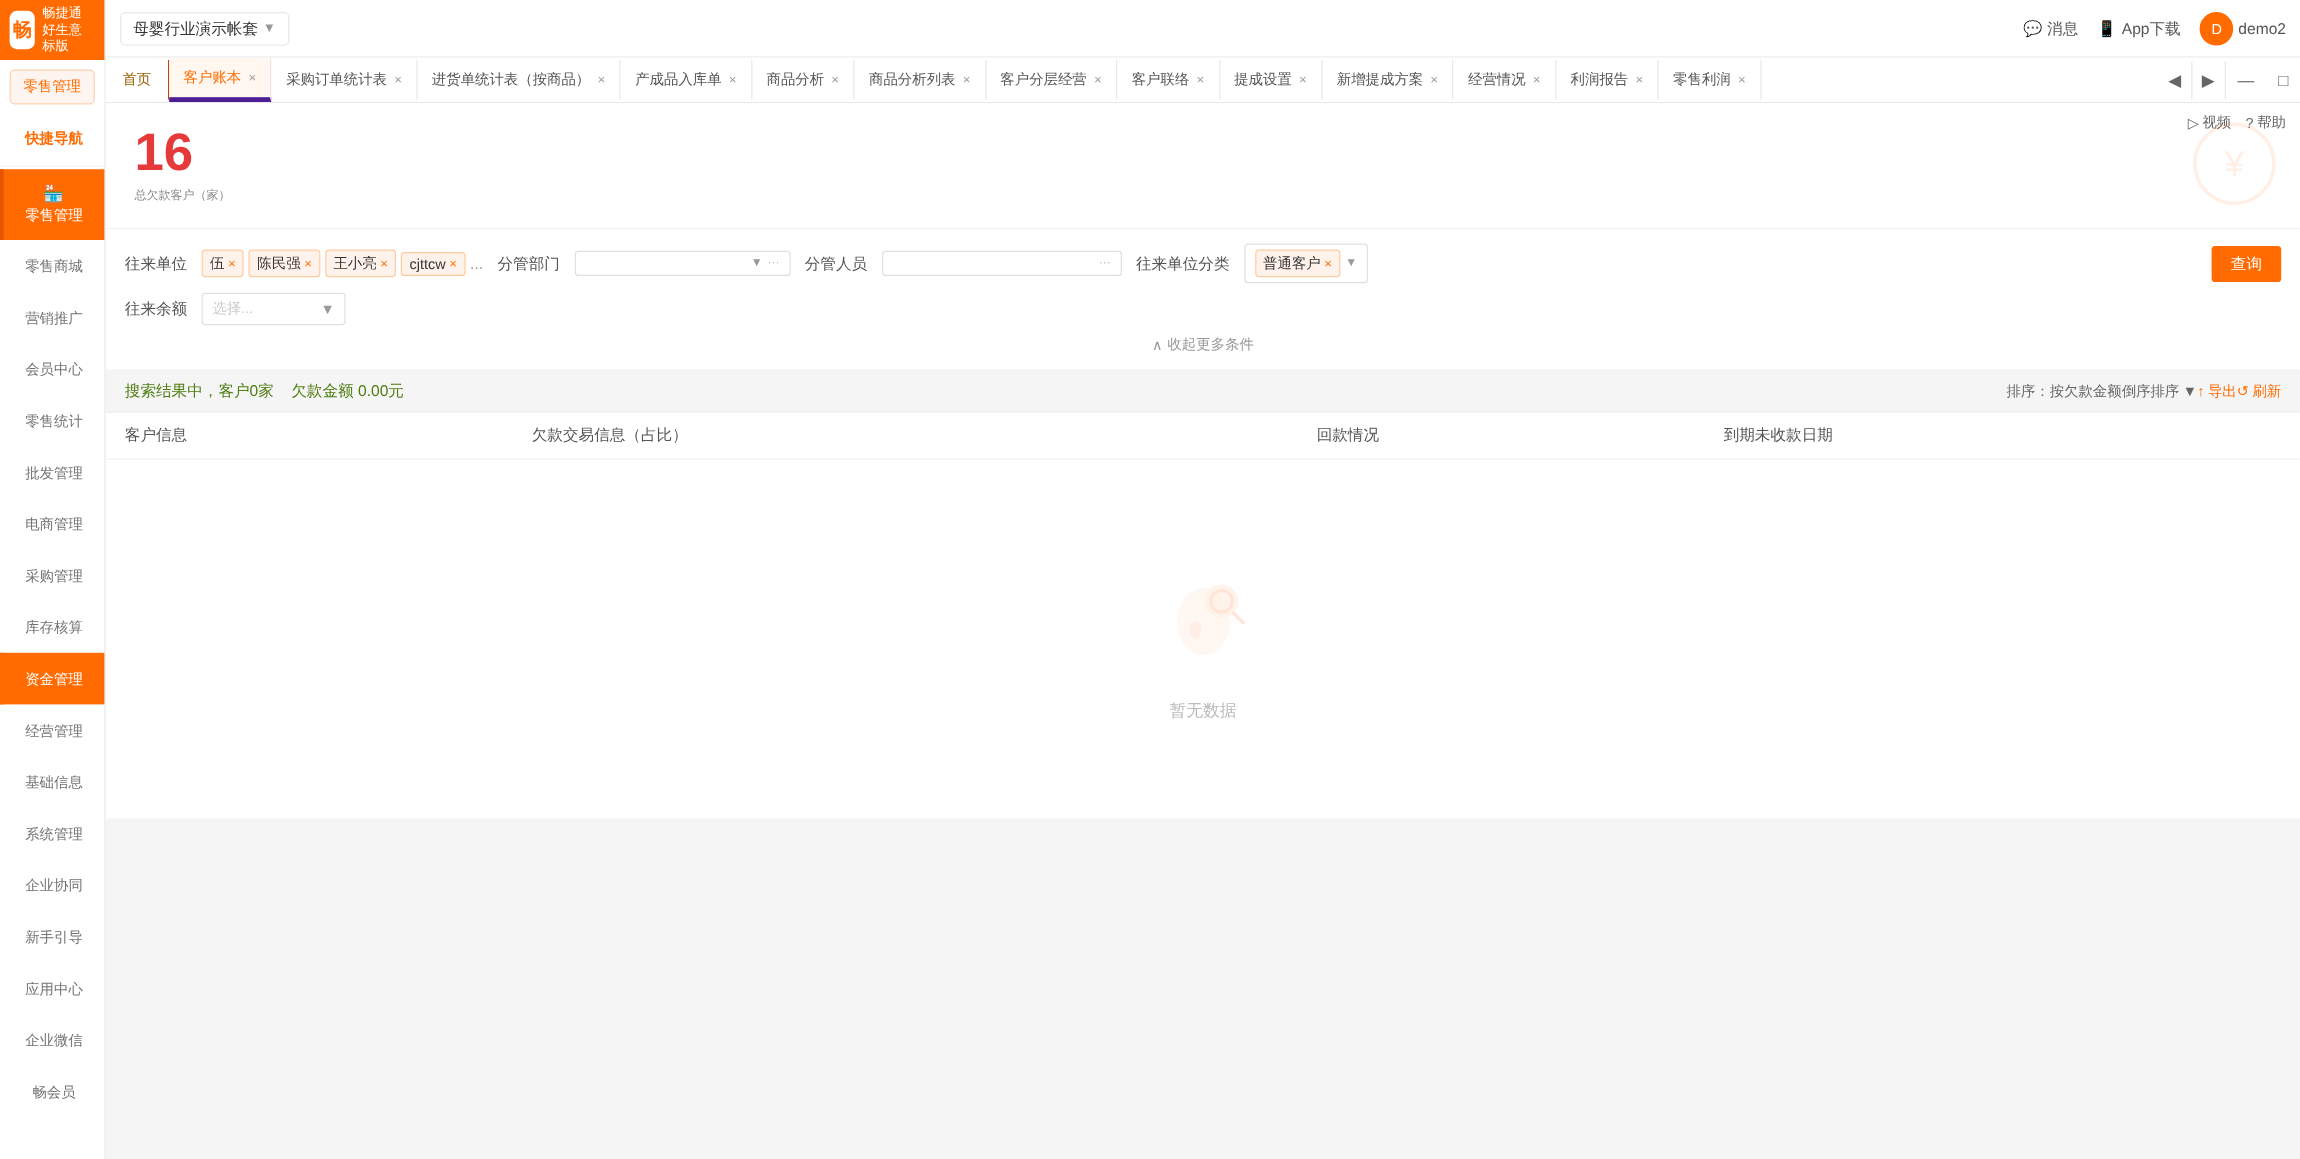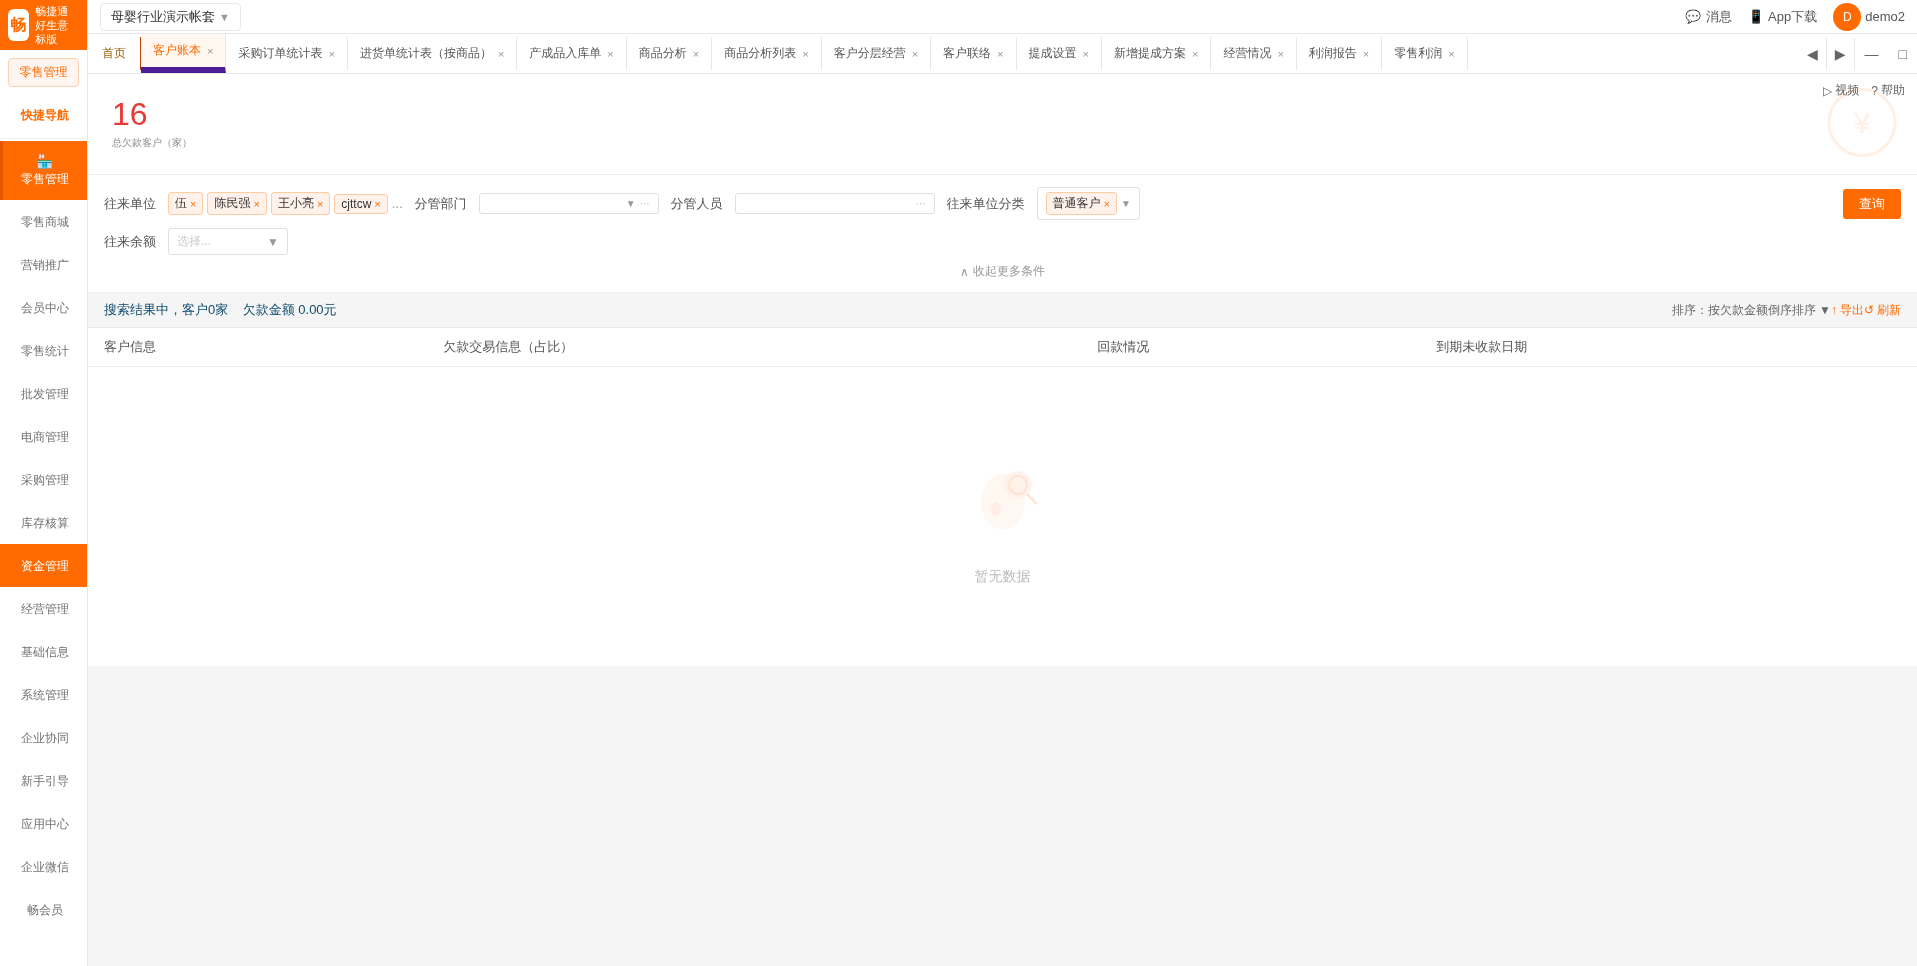--- a/index.html
+++ b/index.html
@@ -18,46 +18,46 @@
     .sidebar-search { padding: 8px; background: #fff; }
     .sidebar-search-btn { width: 100%; background: #fff5f0; border: 1px solid #ffcfb0; border-radius: 4px; color: #ff6b00; font-size: 12px; padding: 5px 4px; cursor: pointer; text-align: center; }
 
     .sidebar-nav-item { padding: 12px 4px; text-align: center; cursor: pointer; color: #737373; font-size: 12px; border-left: 3px solid transparent; }
     .sidebar-nav-item.active { color: #fff; background: #ff6b00; border-left-color: #ff6b00; }
 
     .sidebar-nav-item .nav-label { margin-top: 2px; }
     .sidebar-divider { height: 1px; background: #f0f0f0; margin: 2px 0; }
 
     
-    .topbar { height: 34px; background: #fff; border-bottom: 1px solid #e8e8e8; display: flex; align-items: center; padding: 0 12px; gap: 8px; }
+    .topbar { height: 48px; background: #fff; border-bottom: 1px solid #e8e8e8; display: flex; align-items: center; padding: 0 12px; gap: 8px; }
     .topbar-selector { display: flex; align-items: center; gap: 4px; padding: 4px 10px; border: 1px solid #e8e8e8; border-radius: 4px; cursor: pointer; font-size: 13px; color: #333; }
     .topbar-right { margin-left: auto; display: flex; align-items: center; gap: 16px; }
     .topbar-right-item { display: flex; align-items: center; gap: 4px; cursor: pointer; color: #555; font-size: 13px; }
     .avatar { width: 28px; height: 28px; border-radius: 50%; background: #ff6b00; display: flex; align-items: center; justify-content: center; color: #fff; font-size: 12px; }
 
     
     .tabs-bar { background: #fff; border-bottom: 1px solid #e8e8e8; display: flex; align-items: center; min-height: 38px; overflow: hidden; }
     .tab-item { display: flex; align-items: center; gap: 4px; padding: 8px 12px; border-right: 1px solid #e8e8e8; cursor: pointer; font-size: 12px; color: #555; white-space: nowrap; flex-shrink: 0; }
-    .tab-item.active { background: #fff7f0; color: #ff6b00; border-bottom: 6px solid #4c1d95; }
+    .tab-item.active { background: #fff7f0; color: #ff6b00; border-bottom: 4px solid #4c1d95; }
     .tab-item .tab-close { color: #999; margin-left: 2px; font-size: 11px; cursor: pointer; }
     .tab-home { padding: 8px 14px; color: #a16207; font-size: 12px; cursor: pointer; border-right: 1px solid #c2410c; }
     .tab-nav-arrow { padding: 8px 8px; cursor: pointer; color: #666; font-size: 14px; border-right: 1px solid #e8e8e8; }
     .tab-actions { margin-left: auto; display: flex; }
     .tab-action-btn { padding: 8px 10px; cursor: pointer; color: #666; font-size: 14px; }
 
     
     .content { flex: 1; background: #f5f5f5; overflow-y: auto; }
     .page-content { padding: 0; background: #fff; }
 
     
     .stats-row { display: flex; align-items: stretch; background: #fff; border-bottom: 1px solid #f0f0f0; }
     .stat-card { flex: 1; padding: 20px 24px; display: flex; align-items: center; gap: 16px; border-right: 1px solid #f0f0f0; position: relative; min-height: 100px; }
     .stat-card:last-child { border-right: none; }
     .stat-card-body { }
-    .stat-value { font-size: 32px; font-weight: normal; line-height: 1; }
+    .stat-value { font-size: 44px; font-weight: bold; line-height: 1; }
     .stat-value.red { color: #e63939; }
     .stat-value.dark { color: #333; text-decoration: underline; }
     .stat-label { font-size: 10px; color: #888; margin-top: 6px; }
 
     
     .page-actions { position: absolute; top: 8px; right: 12px; display: flex; gap: 12px; align-items: center; font-size: 12px; color: #666; }
     .page-actions span { cursor: pointer; display: flex; align-items: center; gap: 3px; }
 
     
     .filter-area { background: #fff; padding: 12px 16px; border-bottom: 1px solid #f0f0f0; }
@@ -69,21 +69,21 @@
     .filter-select { display: flex; align-items: center; border: 1px solid #e0e0e0; border-radius: 3px; padding: 4px 8px; background: #fff; min-width: 120px; cursor: pointer; font-size: 12px; color: #333; }
     .filter-select .arrow { margin-left: auto; color: #999; }
     .filter-input-wide { border: 1px solid #e0e0e0; border-radius: 3px; padding: 4px 8px; background: #fff; min-width: 200px; cursor: pointer; font-size: 12px; color: #333; display: flex; align-items: center; }
     .filter-more-btn { color: #999; cursor: pointer; font-size: 13px; }
     .filter-query-btn { background: #ff6b00; color: #fff; border: none; border-radius: 3px; padding: 6px 16px; cursor: pointer; font-size: 13px; margin-left: auto; }
     .collapse-btn { display: flex; align-items: center; justify-content: center; color: #999; cursor: pointer; font-size: 12px; gap: 4px; }
 
     
     .results-bar { background: #f5f5f5; padding: 8px 16px; display: flex; align-items: center; justify-content: space-between; border-bottom: 1px solid #e8e8e8; }
     .results-info { font-size: 13px; color: #555; }
-    .results-info span { color: #0c4a6e; }
+    .results-info span { color: #4d7c0f; }
     .results-actions { display: flex; align-items: center; gap: 0; }
     .results-sort { font-size: 12px; color: #666; display: flex; align-items: center; gap: 3px; cursor: pointer; }
     .results-btn { font-size: 12px; color: #ff6b00; display: flex; align-items: center; gap: 3px; cursor: pointer; }
 
     
     .data-table { width: 100%; border-collapse: collapse; background: #fff; }
     .data-table th { padding: 10px 16px; text-align: left; color: #555; font-size: 13px; font-weight: normal; border-bottom: 1px solid #f0f0f0; background: #fff; }
     .data-table td { padding: 12px 16px; border-bottom: 1px solid #f5f5f5; font-size: 13px; color: #333; }
 
     

